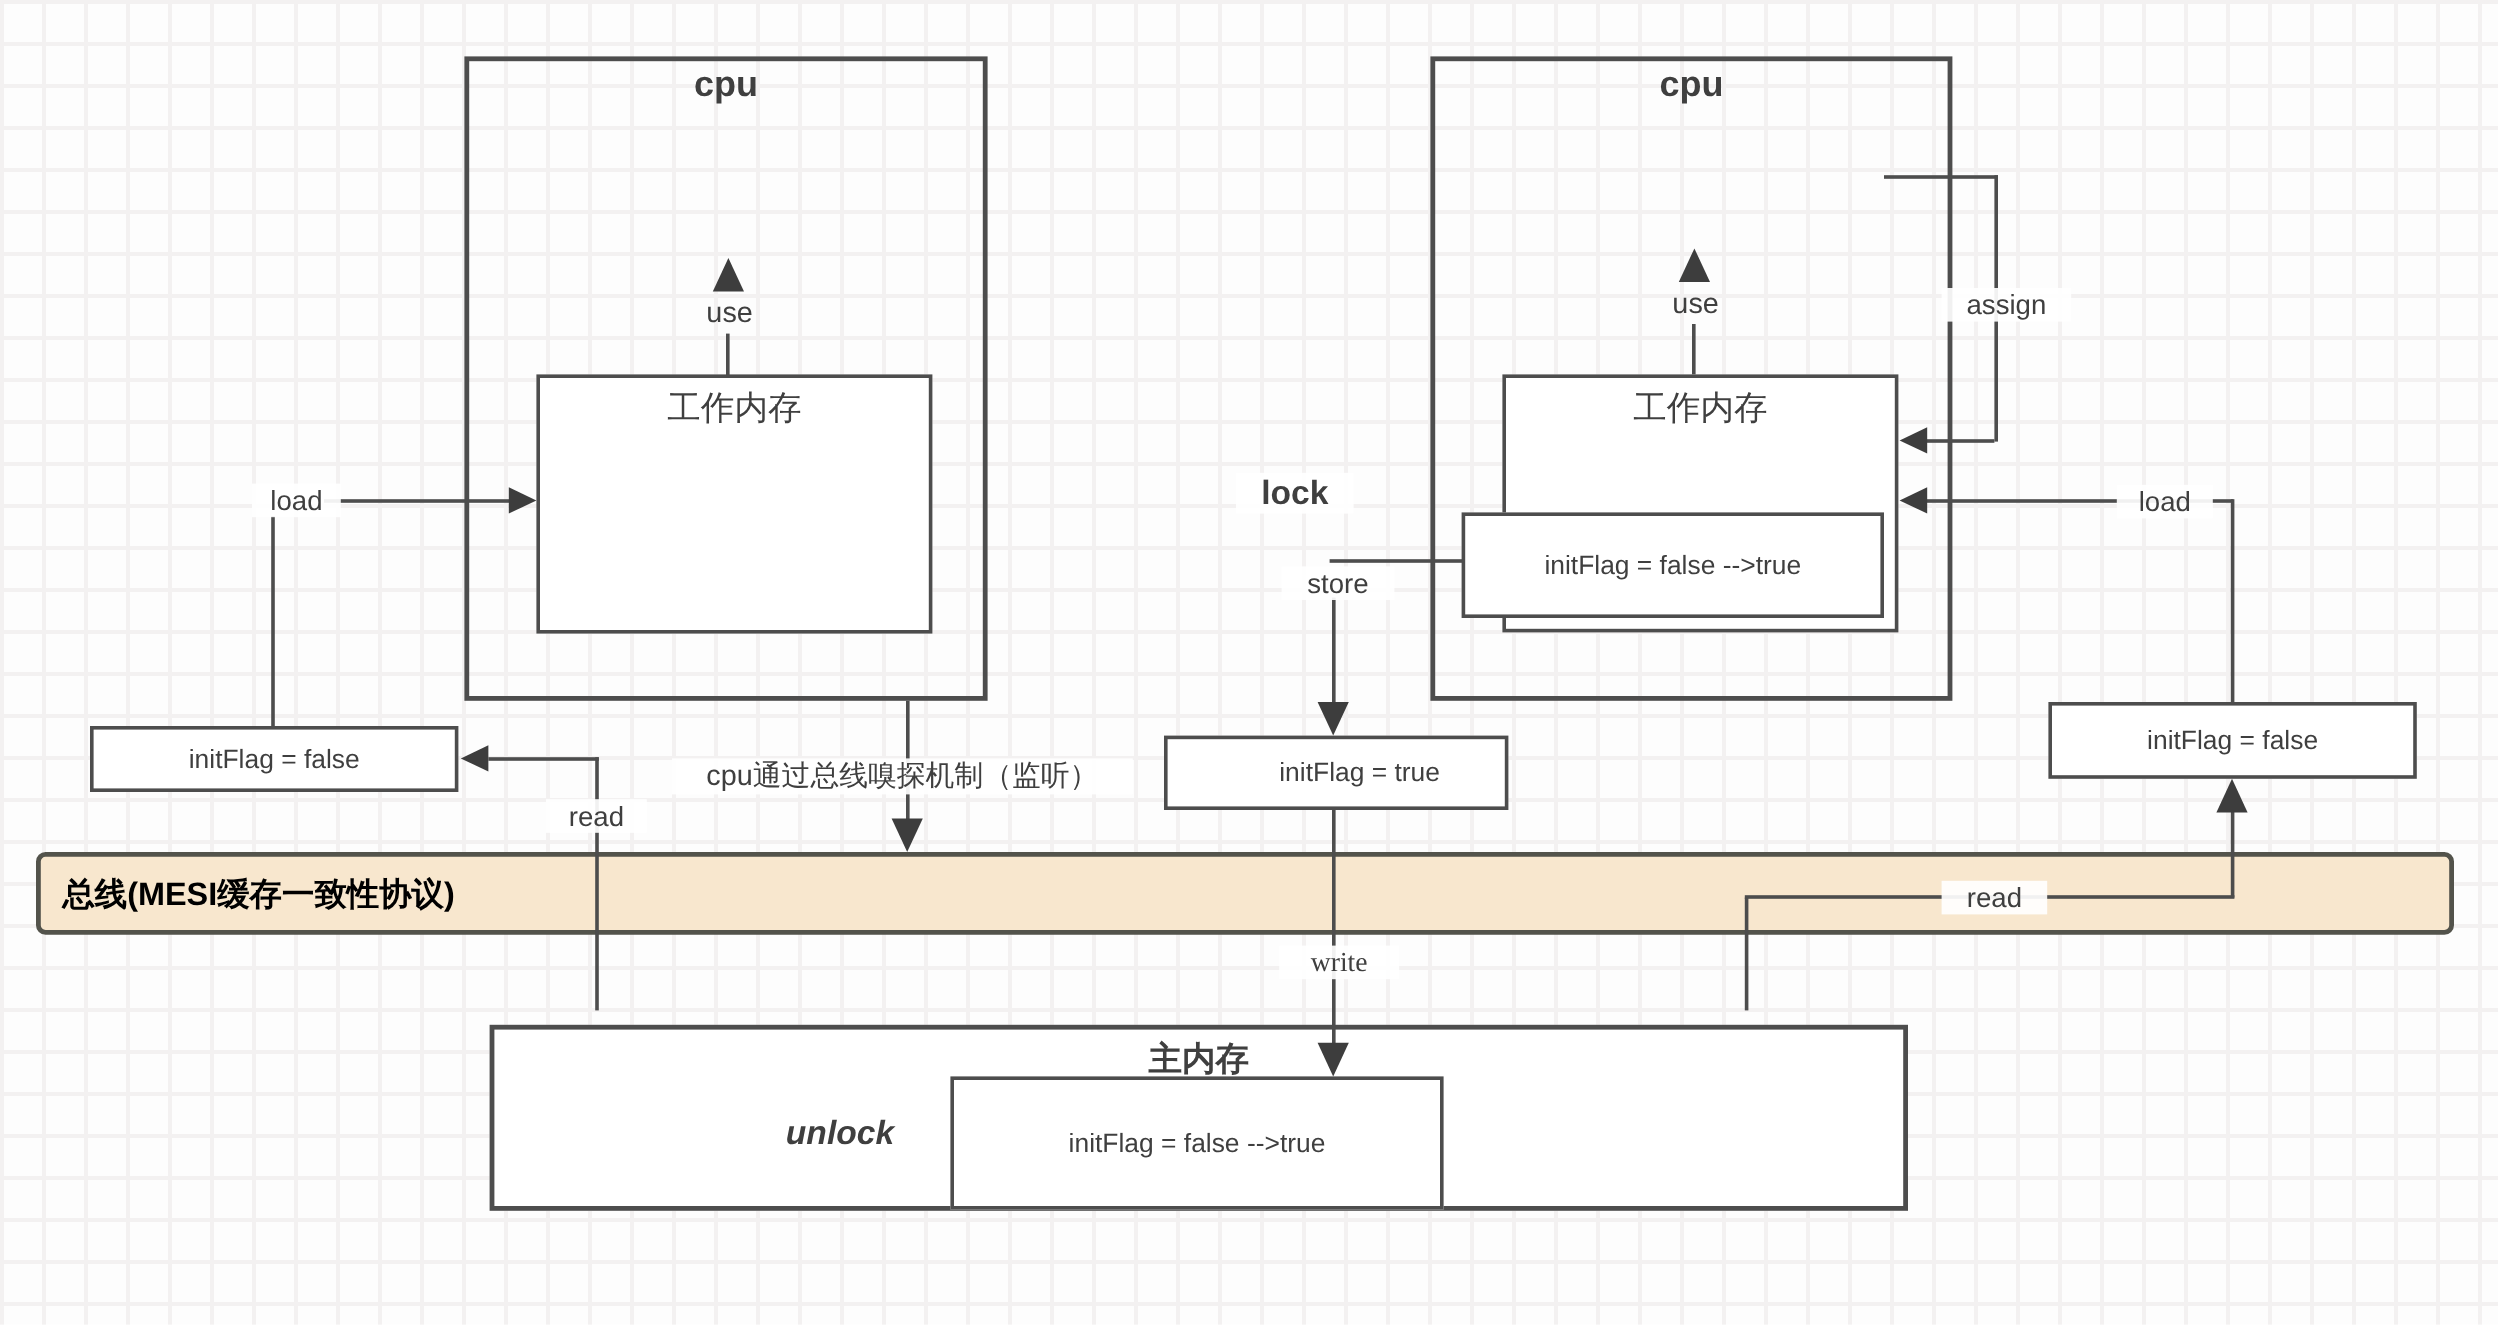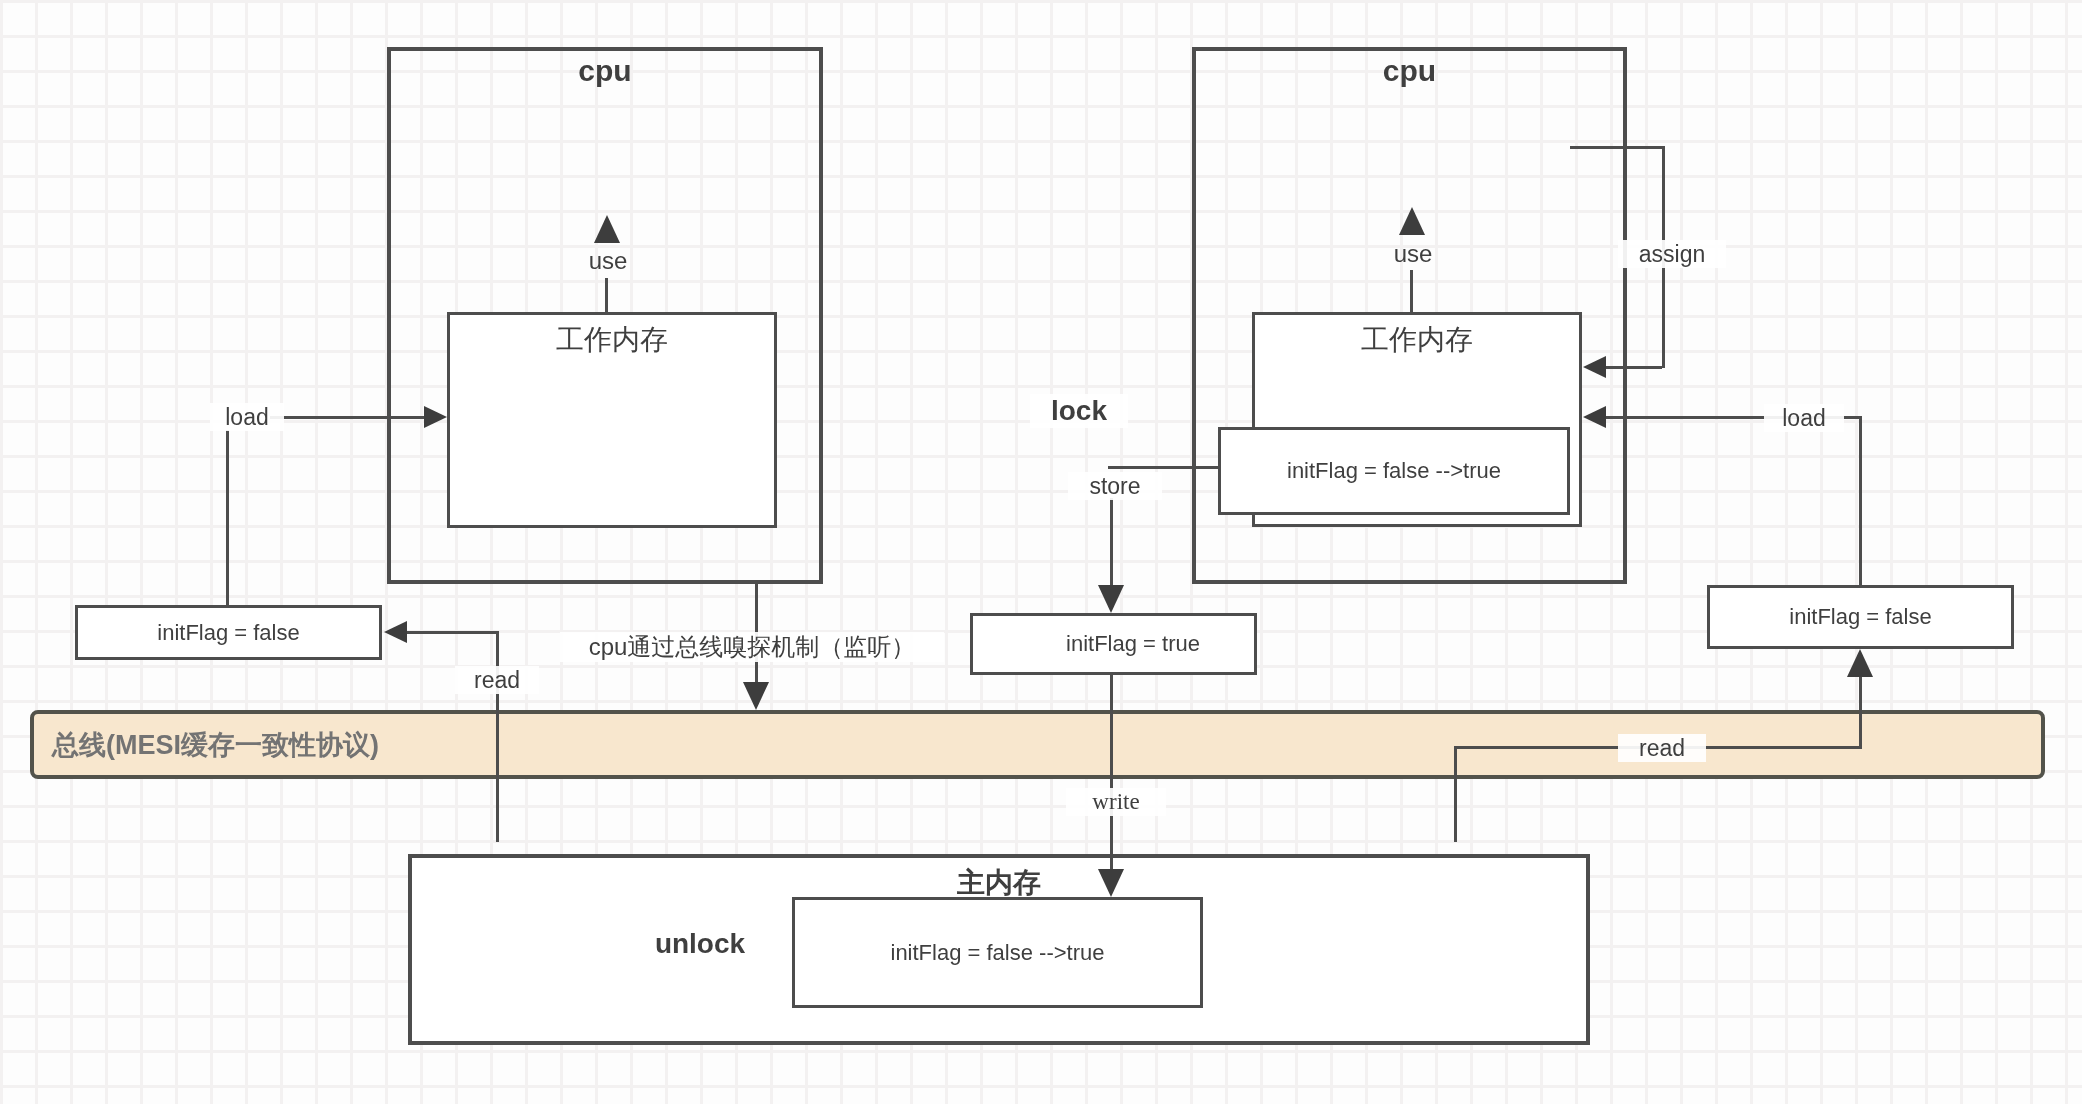--- a/index.html
+++ b/index.html
@@ -27,21 +27,21 @@
   .arr{position:absolute;width:0;height:0;z-index:4;}
   .arr-up{border-left:13px solid transparent;border-right:13px solid transparent;border-bottom:28px solid #3d3d3d;}
   .arr-down{border-left:13px solid transparent;border-right:13px solid transparent;border-top:28px solid #3d3d3d;}
   .arr-left{border-top:11px solid transparent;border-bottom:11px solid transparent;border-right:23px solid #3d3d3d;}
   .arr-right{border-top:11px solid transparent;border-bottom:11px solid transparent;border-left:23px solid #3d3d3d;}
   #bus{
     position:absolute;left:30px;top:710px;width:2015px;height:69px;box-sizing:border-box;
     background:#f8e7ce;border:4px solid #53534b;border-radius:8px;z-index:1;
     display:flex;align-items:center;
   }
-  #bus .buslabel{font-size:27px;font-weight:bold;color:#737373;padding-left:18px;}
+  #bus .buslabel{font-size:27px;font-weight:bold;color:#000000;padding-left:18px;}
 </style>
 </head>
 <body>
 
 <div id="stage">
 
   <div class="box" style="left:387px;top:47px;width:436px;height:537px;background:transparent;"></div>
   <div class="lbl bold" style="left:387px;top:54px;width:436px;font-size:30px;">cpu</div>
 
 
@@ -81,24 +81,24 @@
   <div class="arr arr-down" style="left:1098px;top:585px;"></div>
 
   <div class="box thin boxtext" style="left:970px;top:613px;width:287px;height:62px;padding-left:39px;">
     <span>initFlag = true</span>
   </div>
 
   <div class="vline" style="left:1110px;top:675px;height:196px;"></div>
   <div class="arr arr-down" style="left:1098px;top:869px;"></div>
   <div class="lbl whitebg" style="left:1066px;top:788px;width:92px;font-family:Liberation Serif, serif;">write</div>
 
-  <div class="box" style="left:408px;top:854px;width:1182px;height:191px;">
+  <div class="box" style="left:408px;top:854px;width:1182px;height:155px;">
     <div class="title-in-box bold" style="font-size:28px;">主内存</div>
   </div>
-  <div class="lbl bold" style="left:625px;top:928px;width:150px;font-size:28px;">unlock</div>
+  <div class="lbl bold" style="left:625px;top:928px;width:150px;font-size:28px;font-style:italic;">unlock</div>
   <div class="box thin boxtext" style="left:792px;top:897px;width:411px;height:111px;">
     <span>initFlag = false --&gt;true</span>
   </div>
 
   <div class="vline" style="left:1454px;top:748px;height:94px;"></div>
   <div class="hline" style="left:1454px;top:746px;width:408px;"></div>
   <div class="vline" style="left:1859px;top:670px;height:78px;"></div>
   <div class="arr arr-up" style="left:1847px;top:649px;"></div>
   <div class="lbl whitebg" style="left:1618px;top:734px;width:80px;">read</div>
 

